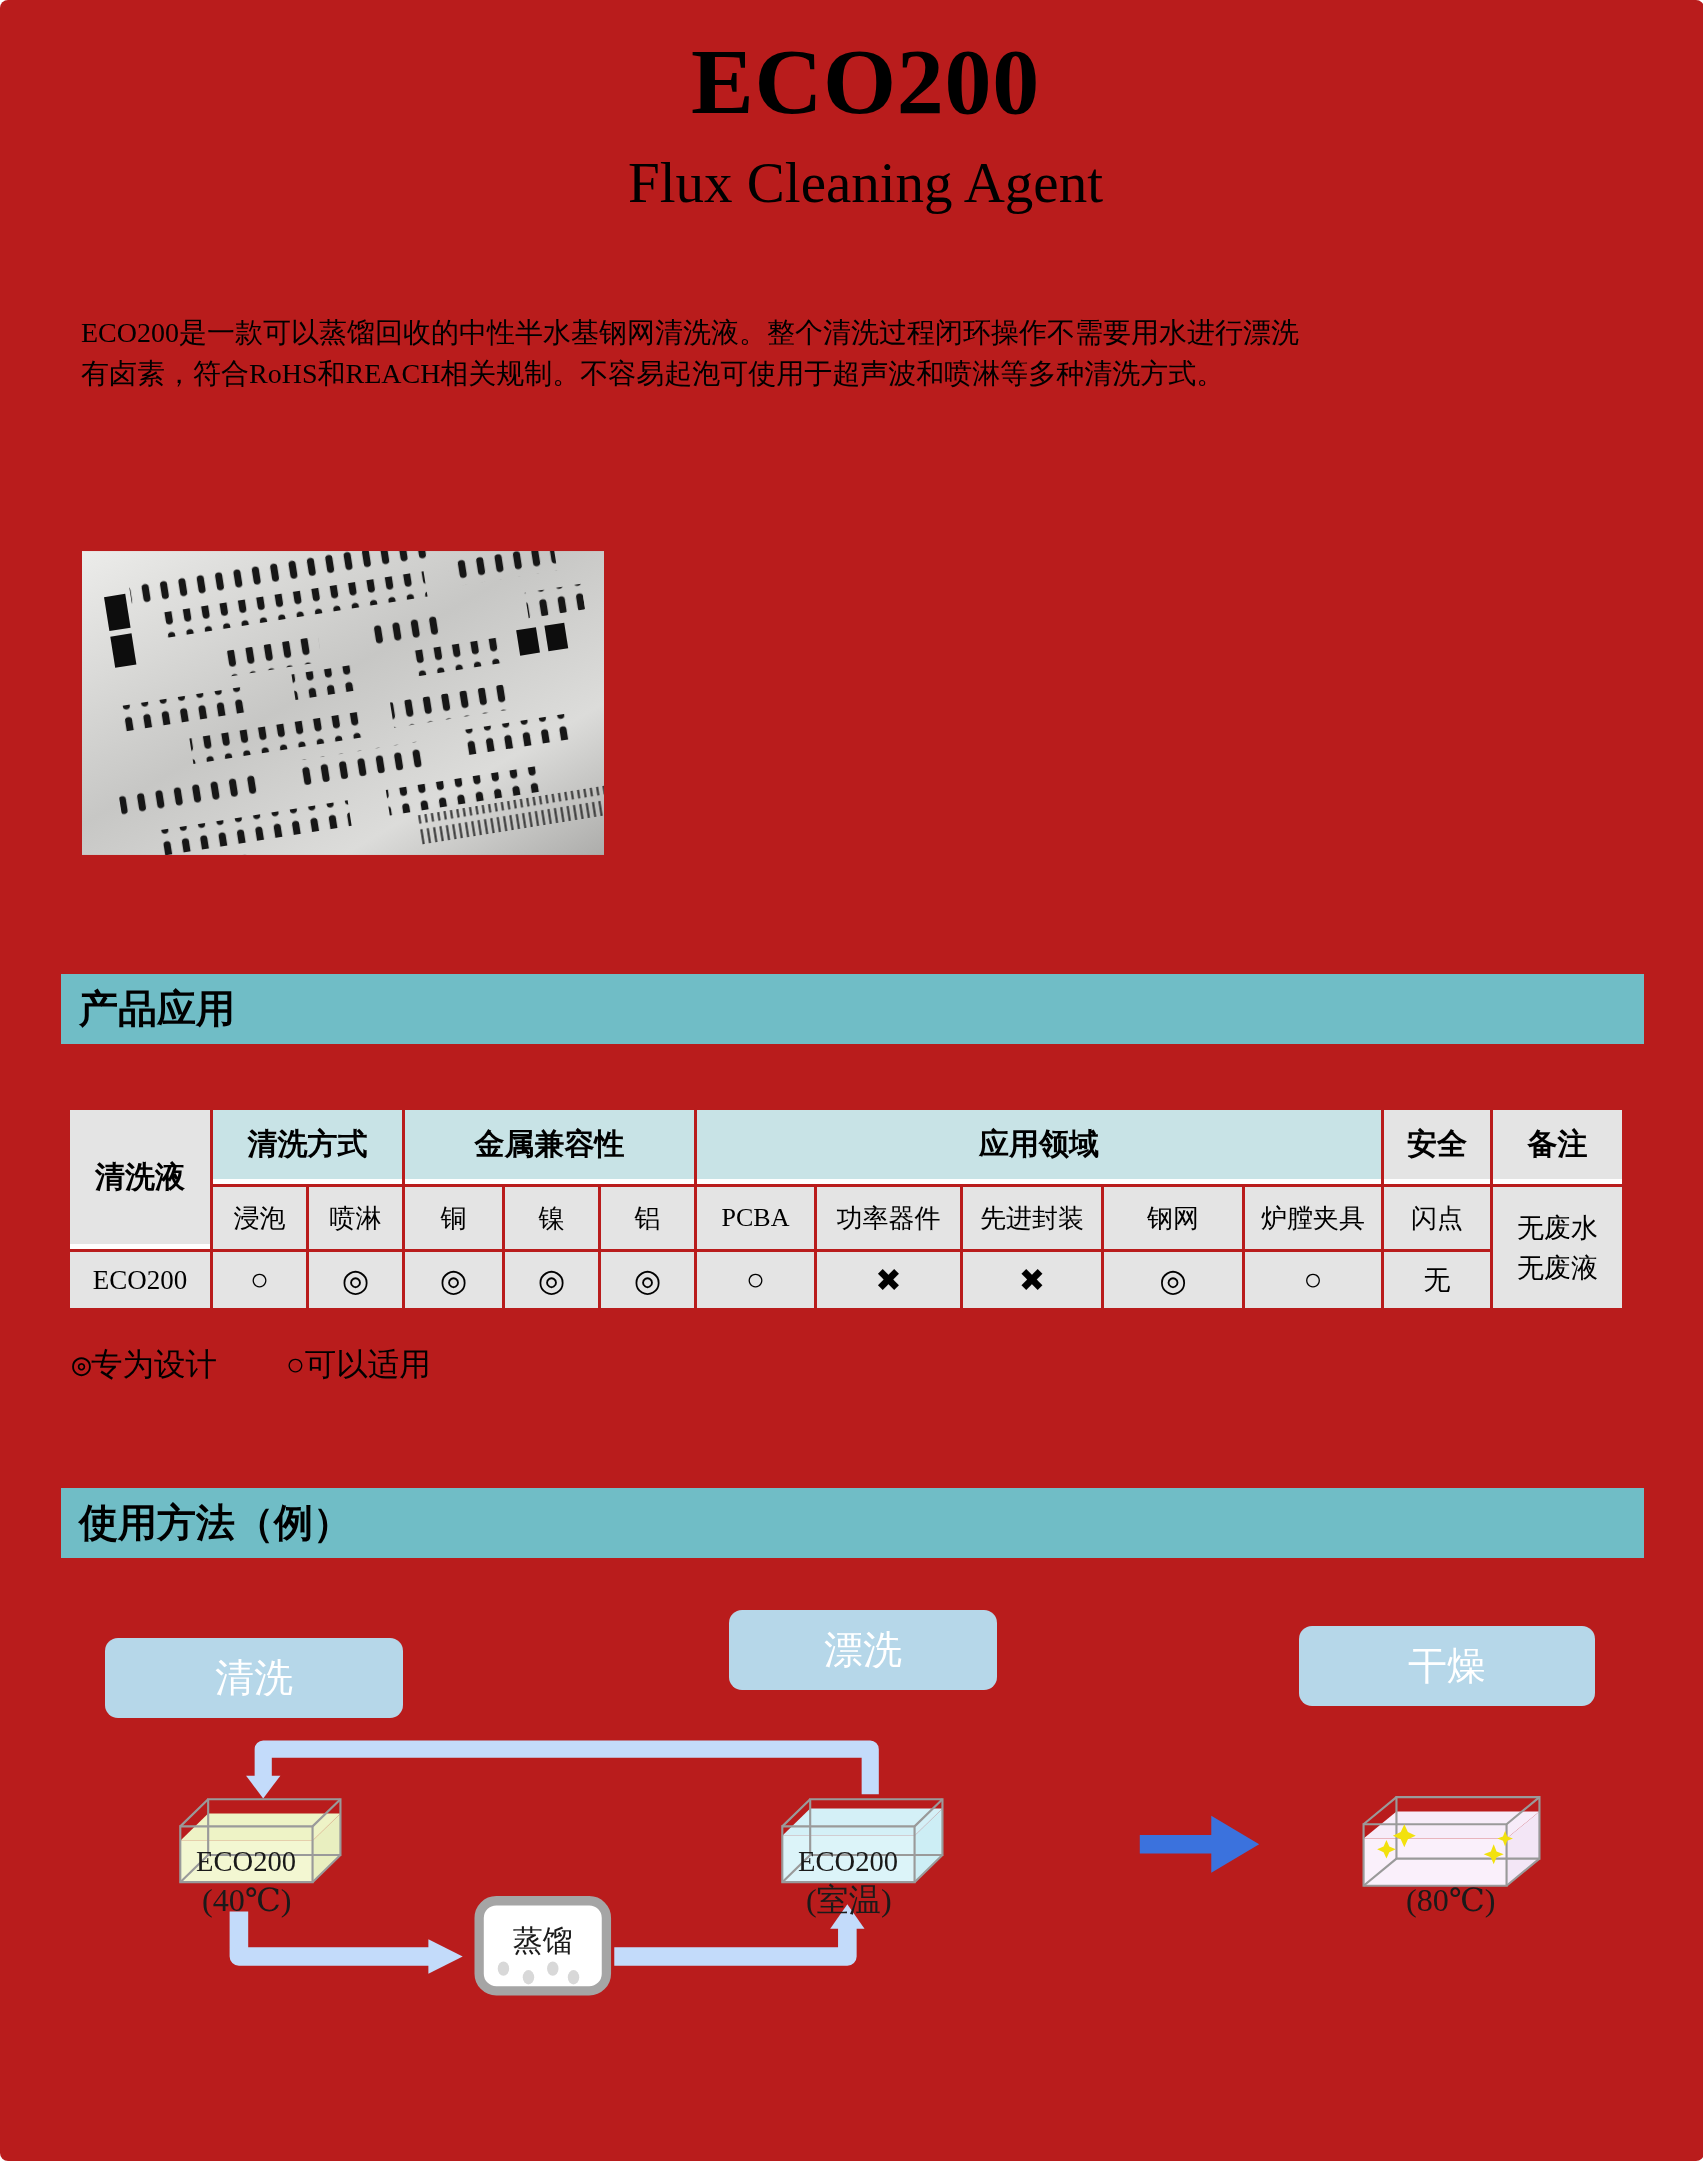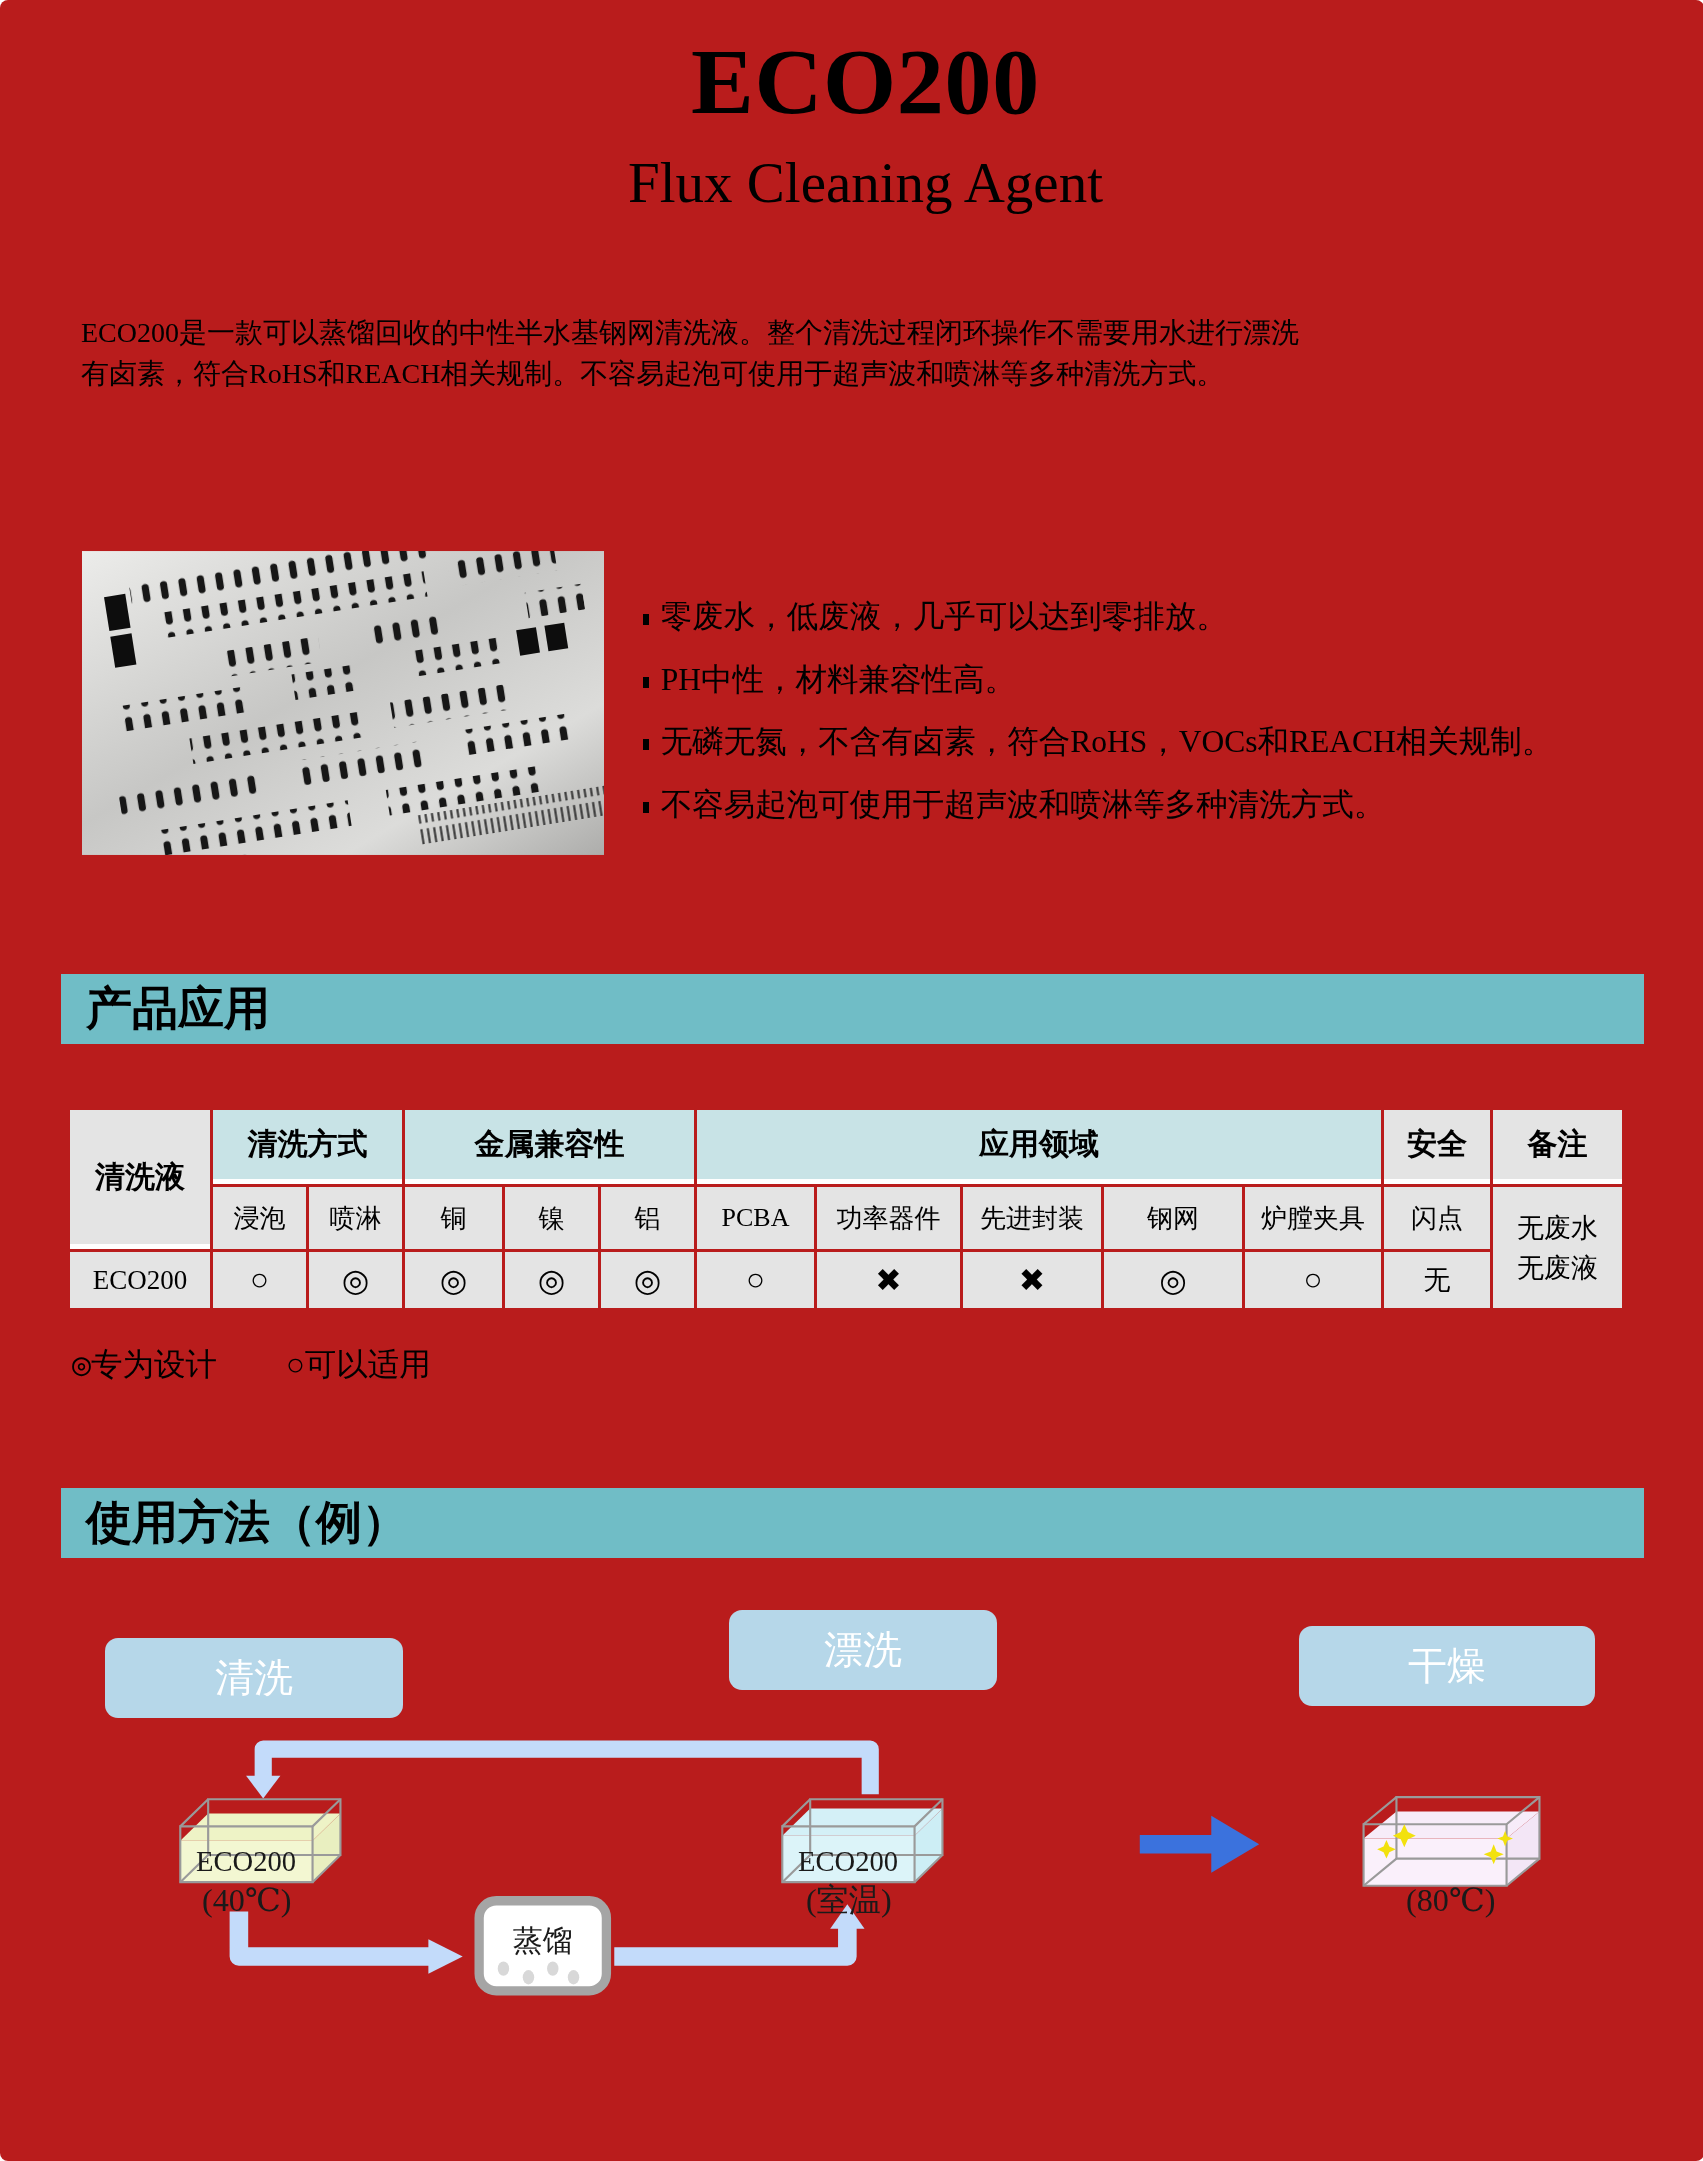--- a/index.html
+++ b/index.html
@@ -15,21 +15,21 @@
 
   .photo{position:absolute;left:82px;top:551px;width:522px;height:304px;}
   .photo svg{display:block;}
 
   .features{position:absolute;left:643px;top:601px;width:1059px;margin:0;padding:0;list-style:none;}
   .features li{font-size:31.5px;line-height:31.5px;margin-bottom:31px;white-space:nowrap;}
   .features li::before{content:"";display:inline-block;width:6.4px;height:11.4px;background:#000;
          margin-right:11.4px;vertical-align:middle;}
 
   .bar{position:absolute;left:61px;width:1583px;height:70px;background:#70bdc6;}
-  .bar span{display:block;padding-left:25px;line-height:70px;font-size:46px;font-weight:bold;}
+  .bar span{display:block;padding-left:18px;line-height:70px;font-size:39px;font-weight:bold;}
   .bar1{top:974px;}
   .bar2{top:1488px;}
 
   table.app-table{position:absolute;left:67px;top:1107px;border-collapse:separate;border-spacing:3.6px;}
   table.app-table td{text-align:center;vertical-align:middle;padding:7px;}
   td.teal{background:#c8e3e6;font-weight:bold;font-size:30px;}
   td.grayhd{background:#e4e4e4;font-weight:bold;font-size:30px;}
   td.sub{background:#e4e4e4;font-size:26px;}
   td.cell{background:#e4e4e4;font-size:27px;}
   td.sym{background:#e4e4e4;font-size:31.5px;}
@@ -99,26 +99,20 @@
         <rect x="285" y="282" width="185" height="36" fill="url(#pv)"></rect>
         <rect x="525" y="276" width="145" height="36" fill="url(#pv)"></rect>
         <rect x="85" y="348" width="265" height="36" fill="url(#pv)"></rect>
         <rect x="405" y="342" width="225" height="36" fill="url(#pv)"></rect>
         <rect x="20" y="400" width="180" height="36" fill="url(#pv)"></rect>
         <rect x="440" y="384" width="270" height="41" fill="url(#pfine)"></rect>
       </g>
     </svg>
   </div>
 
-  <ul class="features">
-    <li>零废水，低废液，几乎可以达到零排放。</li>
-    <li>PH中性，材料兼容性高。</li>
-    <li>无磷无氮，不含有卤素，符合RoHS，VOCs和REACH相关规制。</li>
-    <li>不容易起泡可使用于超声波和喷淋等多种清洗方式。</li>
-  </ul>
 
   <div class="bar bar1">
     <span>产品应用</span>
   </div>
 
   <table class="app-table">
     <colgroup>
       <col style="width:140px">
         <col style="width:93px">
         <col style="width:93px">

